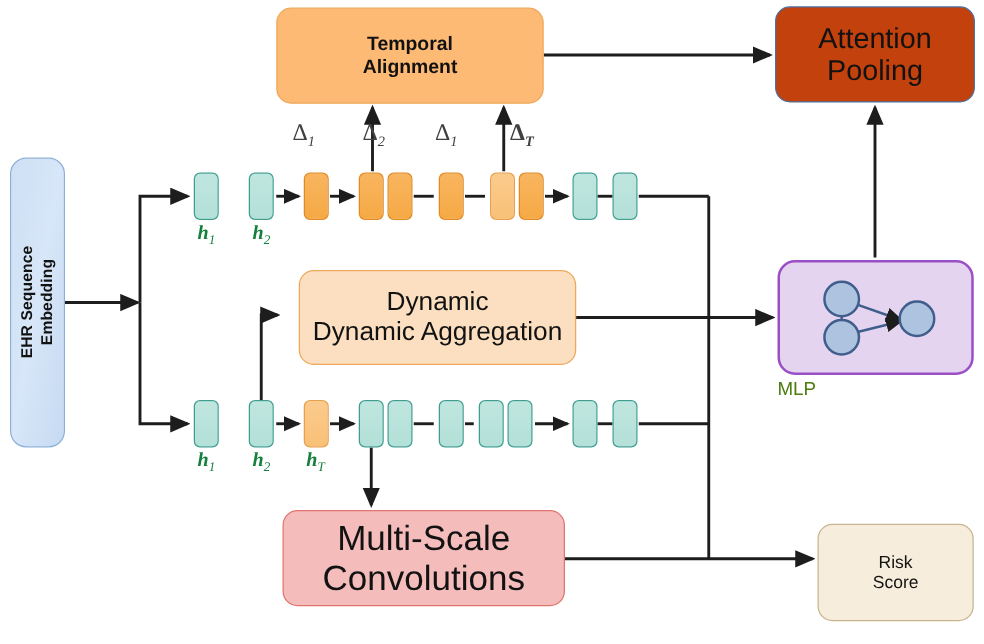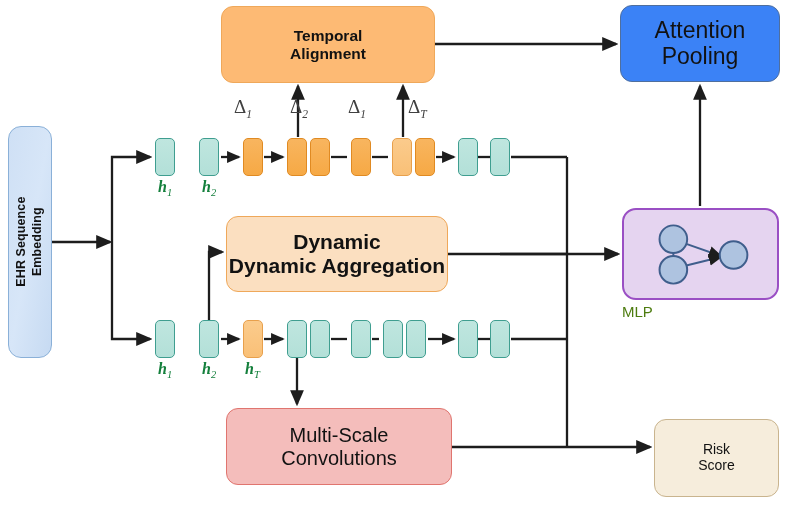--- a/index.html
+++ b/index.html
@@ -33,33 +33,32 @@
     transform:rotate(-90deg);
     white-space:nowrap;
     line-height:1.25;
   }
   #temporal-alignment{
     left:221px;top:6px;width:214px;height:77px;
     background:#fdba74;border:1.8px solid #efa85a;
     font-weight:bold;font-size:15.5px;
   }
   #dynamic-feature-aggregation{
-    left:226px;top:216px;width:222px;height:76px;
+    left:239px;top:216px;width:222px;height:76px;
     background:#fbdfc0;border:1.8px solid #efa85a;
     font-size:21px;
-    font-weight:bold;
   }
   #multi-scale-convolutions{
     left:226px;top:408px;width:226px;height:77px;
     background:#f4bdbb;border:1.8px solid #e0756f;
-    font-size:20px;
+    font-size:28px;
   }
   #attention-pooling{
     left:620px;top:5px;width:160px;height:77px;
-    background:#3b82f6;border:1.9px solid #4f6f9e;
+    background:#c2410c;border:1.9px solid #4f6f9e;
     font-size:23px;
   }
   #risk-score{
     left:654px;top:419px;width:125px;height:78px;
     background:#f6eddc;border:1.8px solid #c9b48e;
     font-size:14px;
   }
   #mlp-box{
     left:622px;top:208px;width:157px;height:92px;
     background:#e5d4f0;border:2px solid #9a4fc4;
@@ -240,19 +239,19 @@
       <div class="cell teal" style="left: 458px; top: 320px;"></div>
       <div class="cell teal" style="left: 490px; top: 320px;"></div>
     </div>
 
   <div class="hlabel" style="left:158px;top:178px;">h<sub>1</sub></div>
   <div class="hlabel" style="left:202px;top:178px;">h<sub>2</sub></div>
 
   <div class="dlabel" style="left:234px;top:96px;">Δ<sub>1</sub></div>
   <div class="dlabel" style="left:290px;top:96px;">Δ<sub>2</sub></div>
   <div class="dlabel" style="left:348px;top:96px;">Δ<sub>1</sub></div>
-  <div class="dlabel" style="left:408px;top:96px;">Δ<sub>T</sub></div>
+  <div class="dlabel" style="left:408px;top:96px;font-weight:bold;">Δ<sub>T</sub></div>
 
   <div class="hlabel" style="left:158px;top:360px;">h<sub>1</sub></div>
   <div class="hlabel" style="left:202px;top:360px;">h<sub>2</sub></div>
   <div class="hlabel" style="left:245px;top:360px;">h<sub>T</sub></div>
 
 </div>
 
 </body></html>

